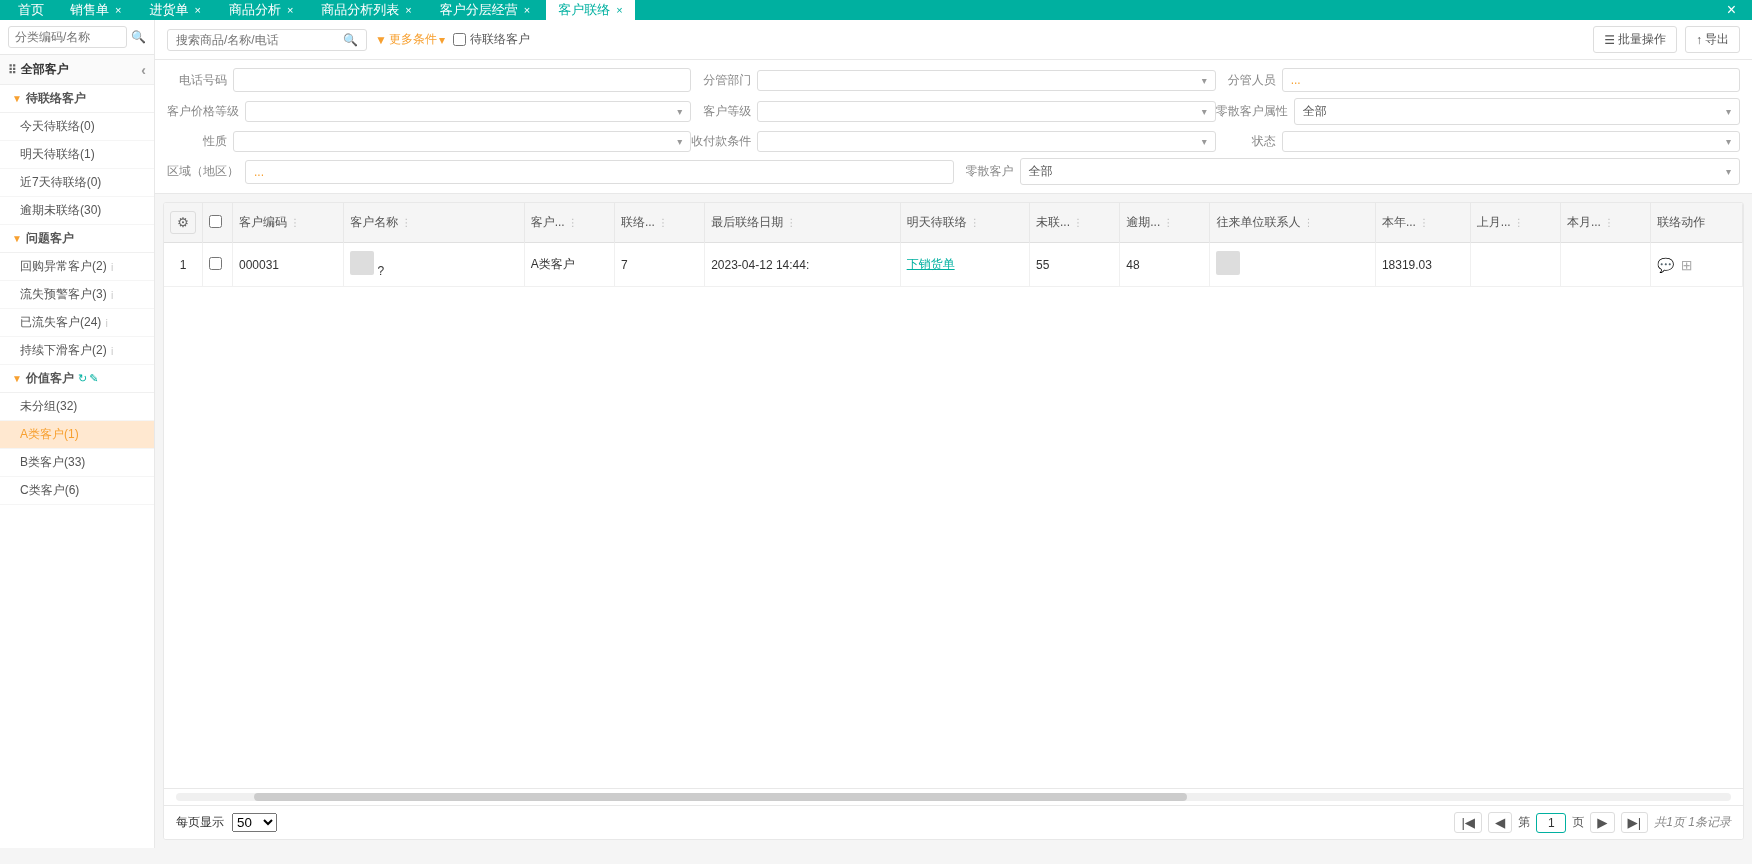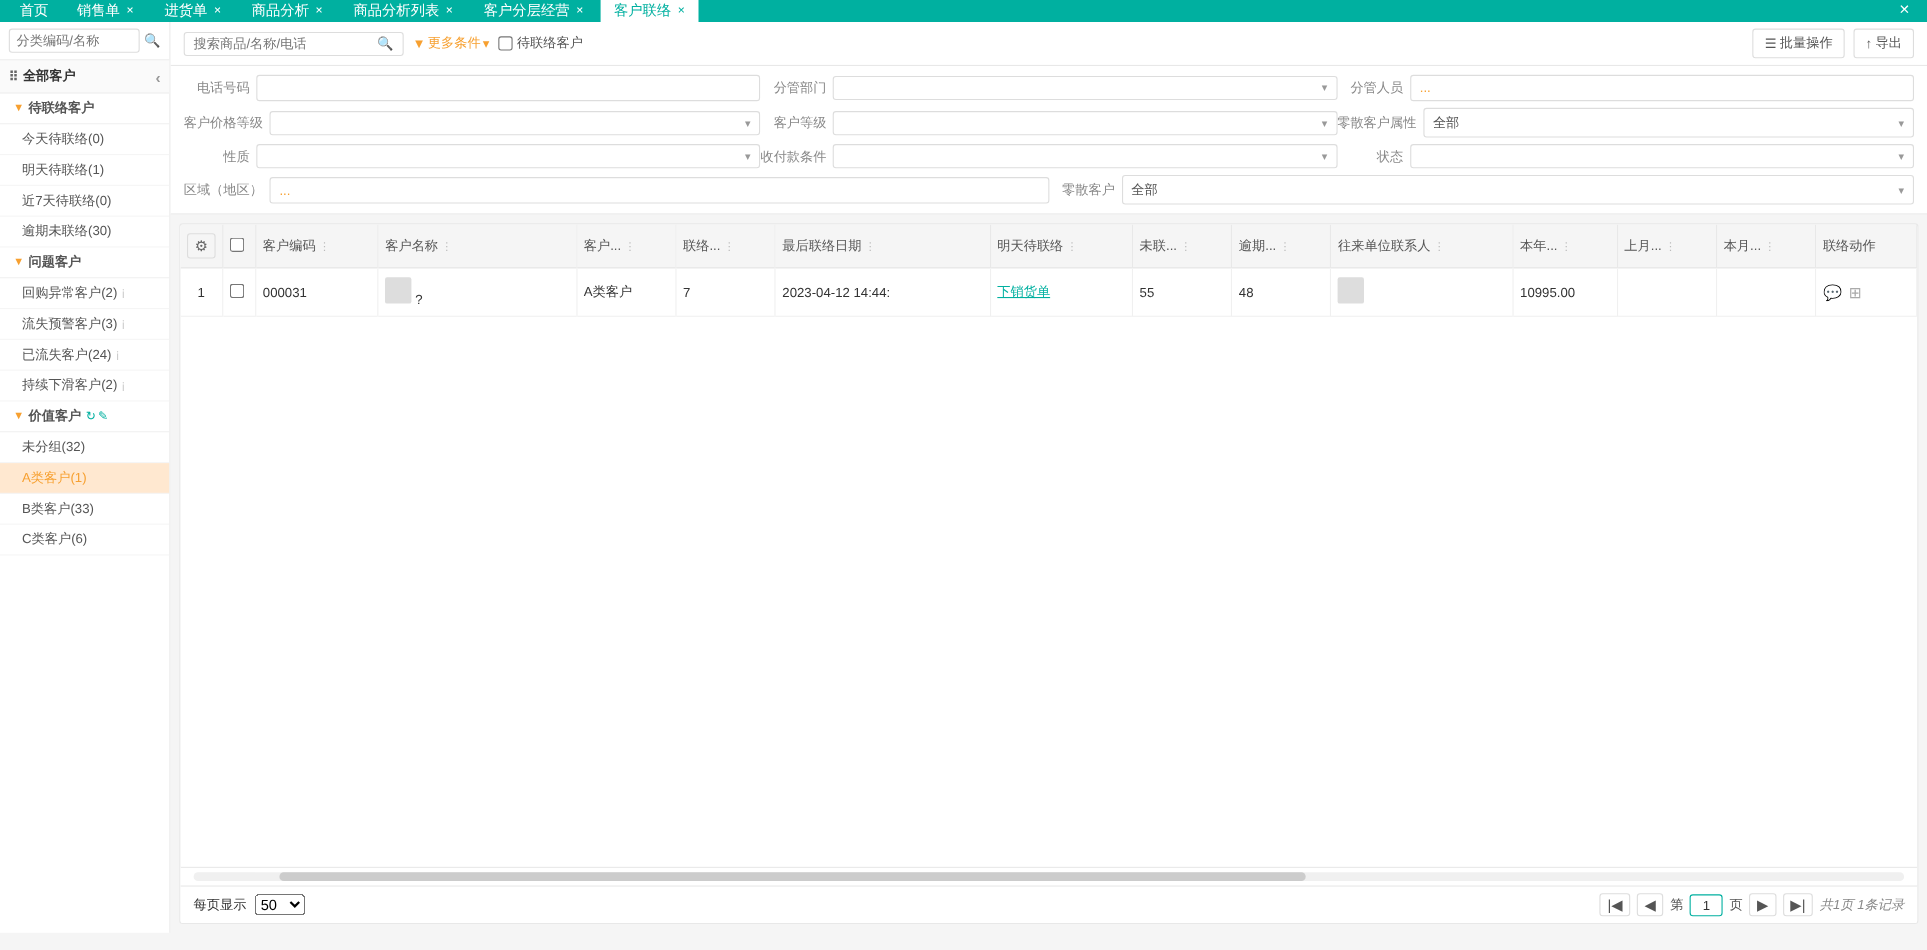--- a/index.html
+++ b/index.html
@@ -520,21 +520,21 @@
               </td>
               <td>A类客户</td>
               <td>7</td>
               <td>2023-04-12 14:44:</td>
               <td class="link">下销货单</td>
               <td>55</td>
               <td>48</td>
               <td>
                 <span class="row-avatar"></span>
               </td>
-              <td>10995.00</td>
+              <td>18319.03</td>
               <td></td>
               <td></td>
               <td>
                 <div class="row-actions">
                   <span class="row-action-icon" title="联络">💬</span>
                   <span class="row-action-icon" title="二维码">⊞</span>
                 </div>
               </td>
             </tr>
           </tbody>

